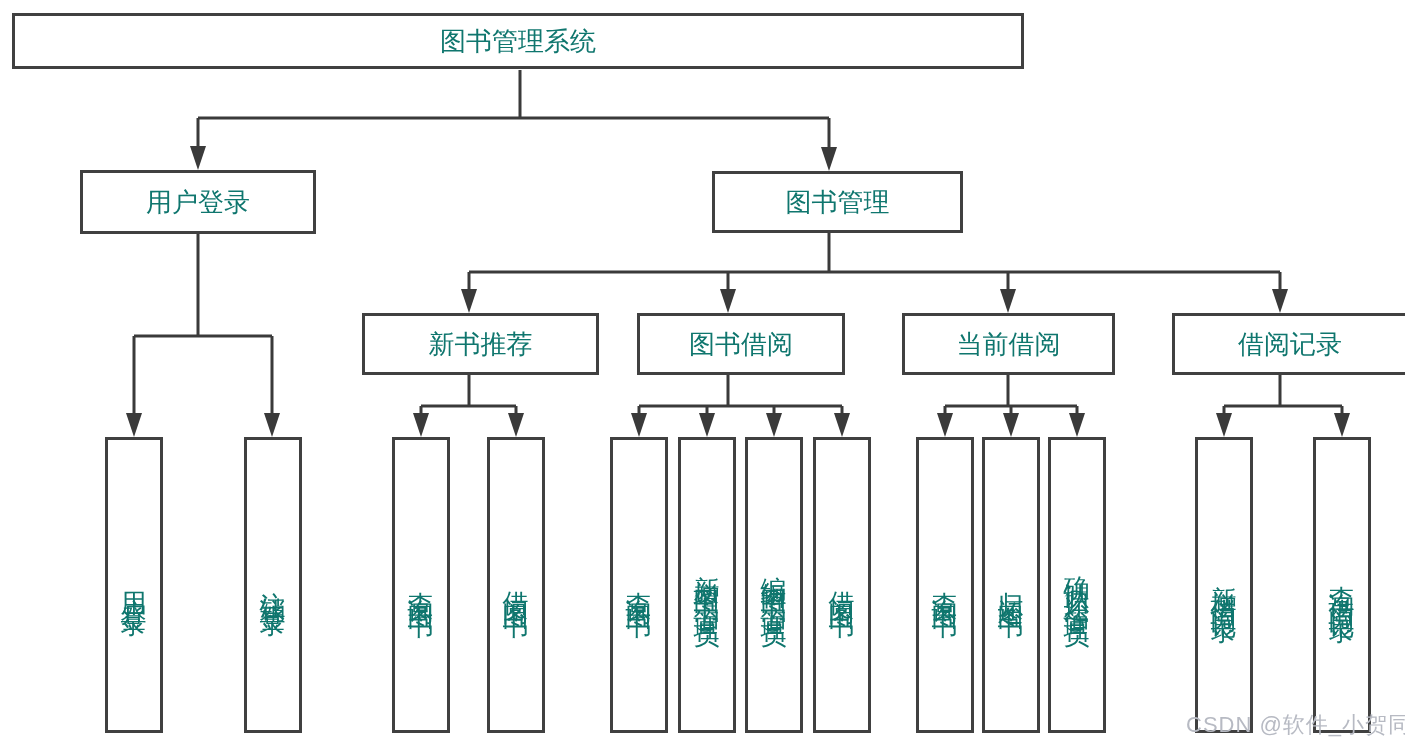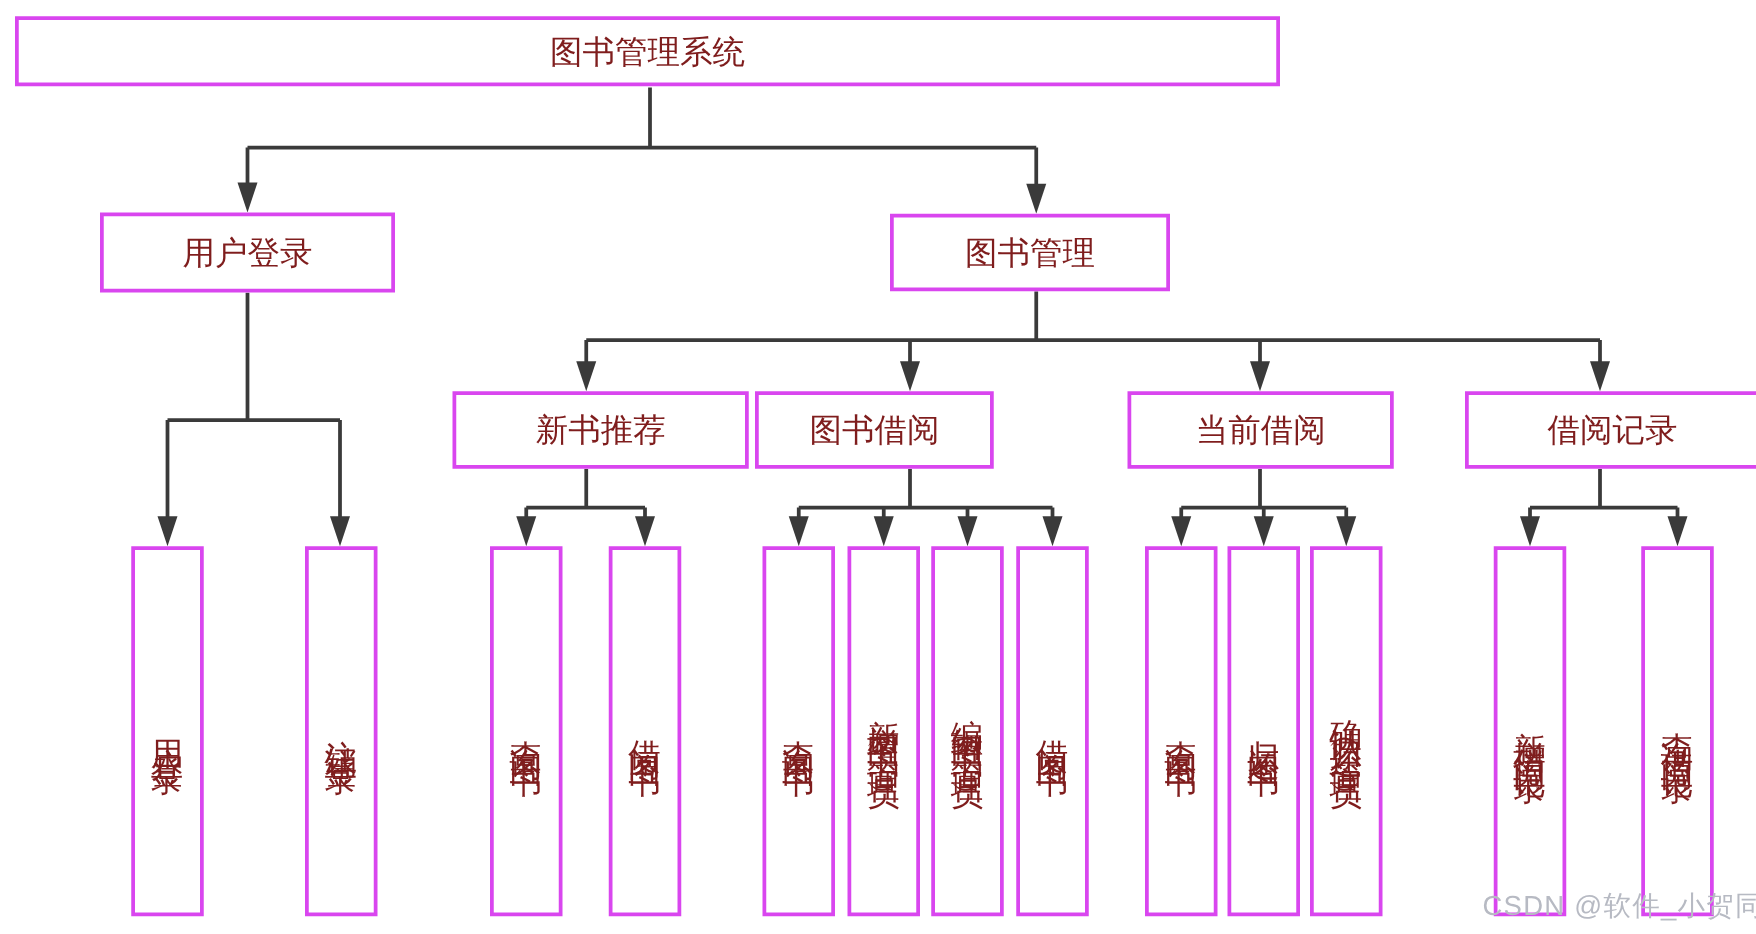--- a/index.html
+++ b/index.html
@@ -18,22 +18,22 @@
   .connectors {
     position: absolute;
     left: 0; top: 0;
     width: 1405px;
     height: 747px;
   }
   .node {
     position: absolute;
     box-sizing: border-box;
     background: #ffffff;
-    border: 3px solid #d946ef;
-    color: #7f1d1d;
+    border: 3px solid #404040;
+    color: #0f766e;
     font-size: 26px;
     display: flex;
     align-items: center;
     justify-content: center;
     text-align: center;
     white-space: nowrap;
   }
   .node.v {
     writing-mode: vertical-rl;
     text-orientation: mixed;
@@ -86,24 +86,24 @@
       <polygon points="1003,413 1019,413 1011,437"></polygon>
       <polygon points="1069,413 1085,413 1077,437"></polygon>
       <polygon points="1216,413 1232,413 1224,437"></polygon>
       <polygon points="1334,413 1350,413 1342,437"></polygon>
     </g>
   </svg>
 
   <div class="node" style="left:12px; top:13px; width:1012px; height:56px">图书管理系统</div>
 
   <div class="node" style="left:80px; top:170px; width:236px; height:64px">用户登录</div>
-  <div class="node" style="left:712px; top:171px; width:224px; height:62px">图书管理</div>
+  <div class="node" style="left:712px; top:171px; width:251px; height:62px">图书管理</div>
 
   <div class="node" style="left:362px; top:313px; width:237px; height:62px">新书推荐</div>
-  <div class="node" style="left:604px; top:313px; width:191px; height:62px">图书借阅</div>
+  <div class="node" style="left:637px; top:313px; width:208px; height:62px">图书借阅</div>
   <div class="node" style="left:902px; top:313px; width:213px; height:62px">当前借阅</div>
   <div class="node" style="left:1172px; top:313px; width:236px; height:62px">借阅记录</div>
 
   <div class="node v" style="left:105px; top:437px; width:58px; height:296px">用户登录</div>
   <div class="node v" style="left:244px; top:437px; width:58px; height:296px">注销登录</div>
 
   <div class="node v" style="left:392px; top:437px; width:58px; height:296px">查询图书</div>
   <div class="node v" style="left:487px; top:437px; width:58px; height:296px">借阅图书</div>
 
   <div class="node v" style="left:610px; top:437px; width:58px; height:296px">查询图书</div>

